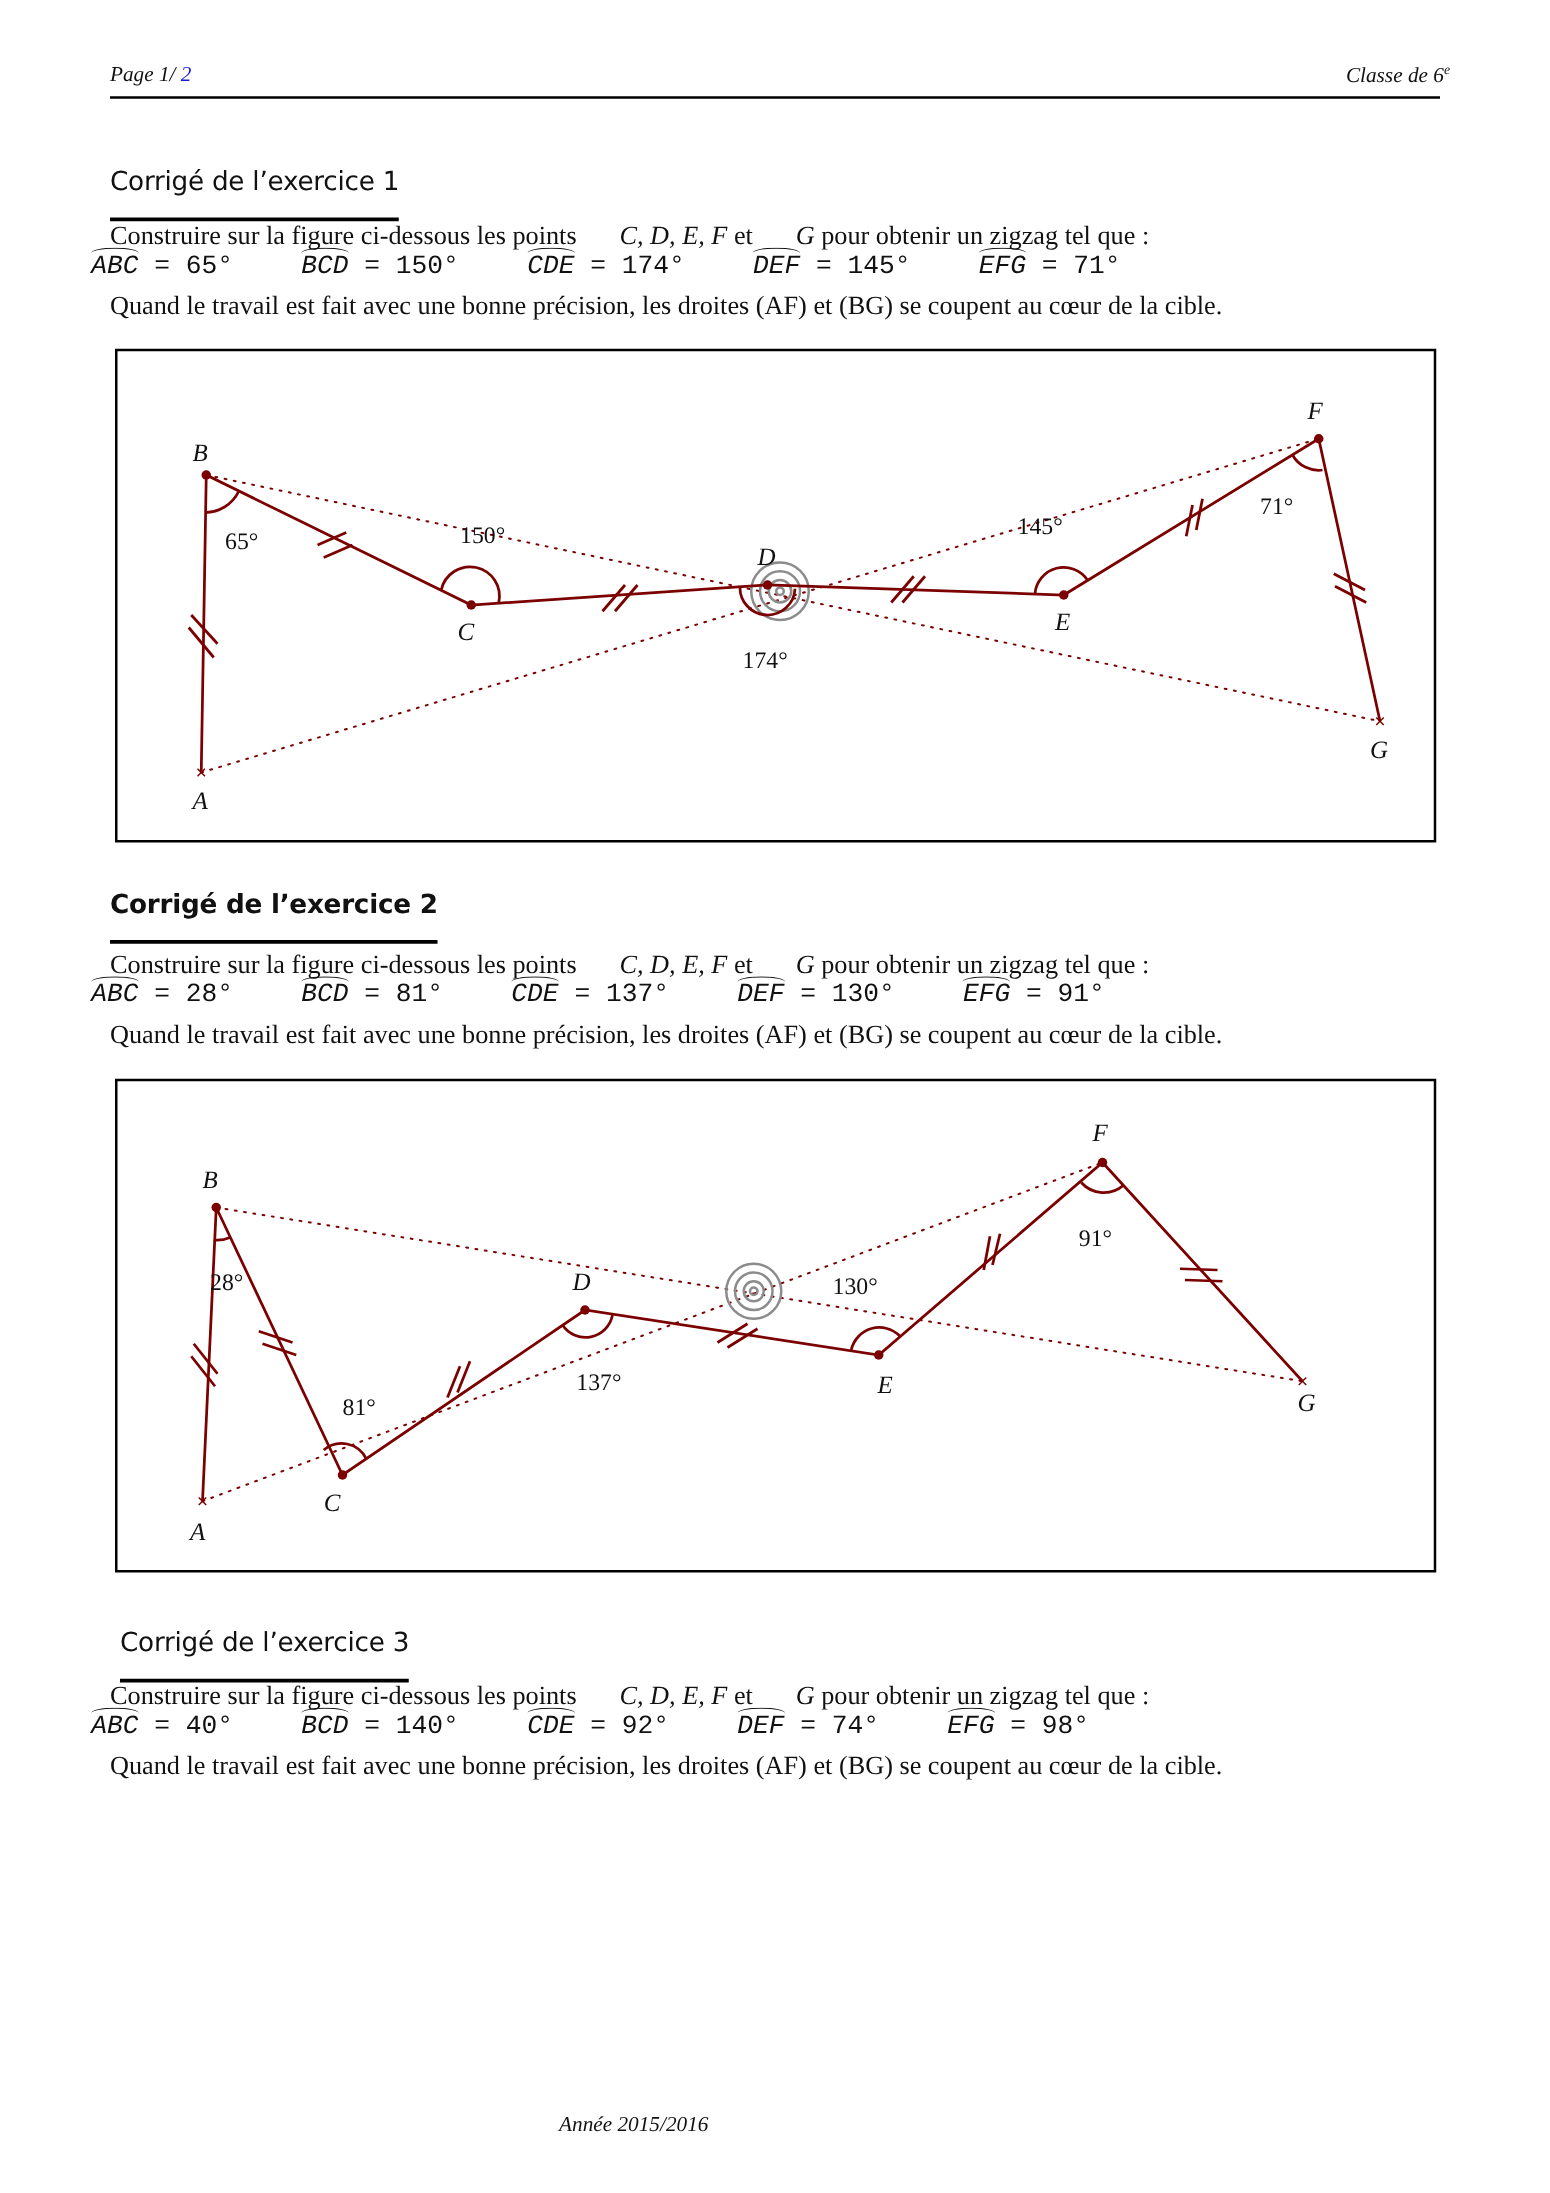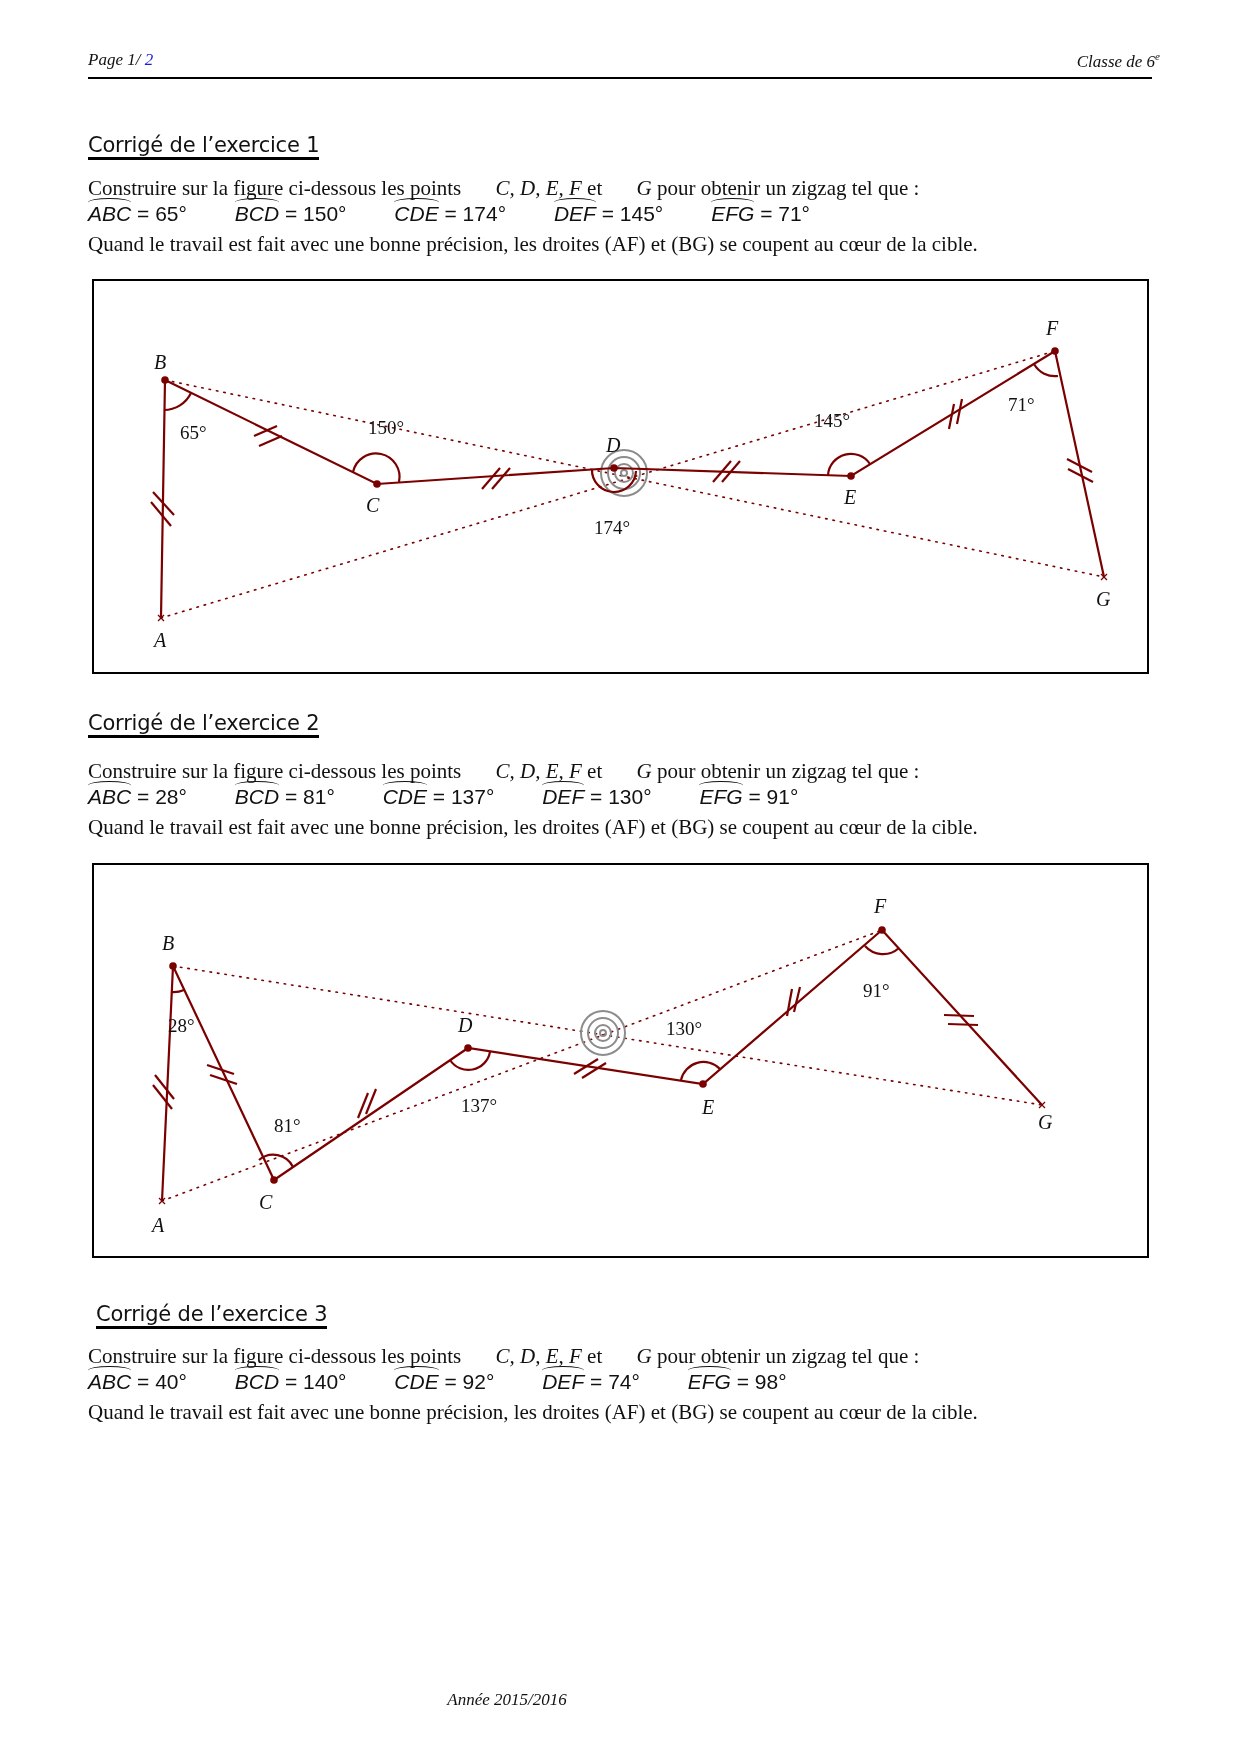--- a/index.html
+++ b/index.html
@@ -5,24 +5,24 @@
   html, body { margin: 0; padding: 0; background: #ffffff; }
   body { width: 1240px; height: 1754px; position: relative; overflow: hidden;
          font-family: "DejaVu Serif", "Liberation Serif", serif; color: #111; }
   .abs { position: absolute; }
   .hdr-left, .hdr-right, .footer { font-family: "Liberation Serif", serif; font-style: italic; font-size: 17px; }
   .hdr-left { left: 88px; top: 50px; }
   .hdr-right { right: 80px; top: 50px; }
   .hdr-link { color: #1a1adb; }
   .hdr-rule { left: 88px; top: 77px; width: 1064px; height: 2px; background: #000; }
   .heading { font-family: "DejaVu Sans", sans-serif; font-size: 21px; font-weight: 500;
-             padding-bottom: 0; border-bottom: 3px solid #000; letter-spacing: -0.2px; }
+             padding-bottom: 17px; border-bottom: 3px solid #000; letter-spacing: -0.2px; }
   .para { font-family: "Liberation Serif", serif; font-size: 21px; left: 88px; white-space: nowrap; line-height: 28px; }
   .math { font-style: italic; margin-left: 29px; }
-  .angles { font-family: Liberation Sans, sans-serif; font-size: 21px; left: 88px; white-space: nowrap; }
+  .angles { font-family: Liberation Mono, monospace; font-size: 21px; left: 73px; white-space: nowrap; }
   .angle-item { display: inline-block; margin-right: 42px; }
   .hat { position: relative; display: inline-block; font-style: italic; }
   .hat::before { content: ""; position: absolute; left: 0; right: 0; top: -4px; height: 8px;
                  border-top: 1.5px solid #111; border-radius: 50% 50% 0 0; }
   .figure { border: 2px solid #000; box-sizing: border-box; }
   .footer { left: 0; width: 1014px; text-align: center; top: 1690px; }
   svg text { font-family: "Liberation Serif", serif; }
 </style>
 </head>
 <body>
@@ -108,21 +108,21 @@
     <g font-size="19" fill="#111">
       <text x="178" y="437">65°</text>
       <text x="366" y="432">150°</text>
       <text x="592" y="532">174°</text>
       <text x="812" y="425">145°</text>
       <text x="1006" y="409">71°</text>
     </g>
   </svg>
 </div>
 
-<div class="abs heading" style="left:88px; top:711px;">Corrigé de l’exercice 2</div>
+<div class="abs heading" style="left:88px; top:711px;font-weight:bold;">Corrigé de l’exercice 2</div>
 <div class="abs para" style="top:757px;">
   <span>Construire sur la figure ci-dessous les points </span><span class="math">C, D, E, F</span><span> et </span><span class="math">G</span><span> pour obtenir un zigzag tel que :</span>
 </div>
 <div class="abs angles" style="top:785px;text-align:right;">
   <span class="angle-item"><span class="hat">ABC</span> <span>= 28°</span></span>
   <span class="angle-item"><span class="hat">BCD</span> <span>= 81°</span></span>
   <span class="angle-item"><span class="hat">CDE</span> <span>= 137°</span></span>
   <span class="angle-item"><span class="hat">DEF</span> <span>= 130°</span></span>
   <span class="angle-item"><span class="hat">EFG</span> <span>= 91°</span></span>
 </div>

